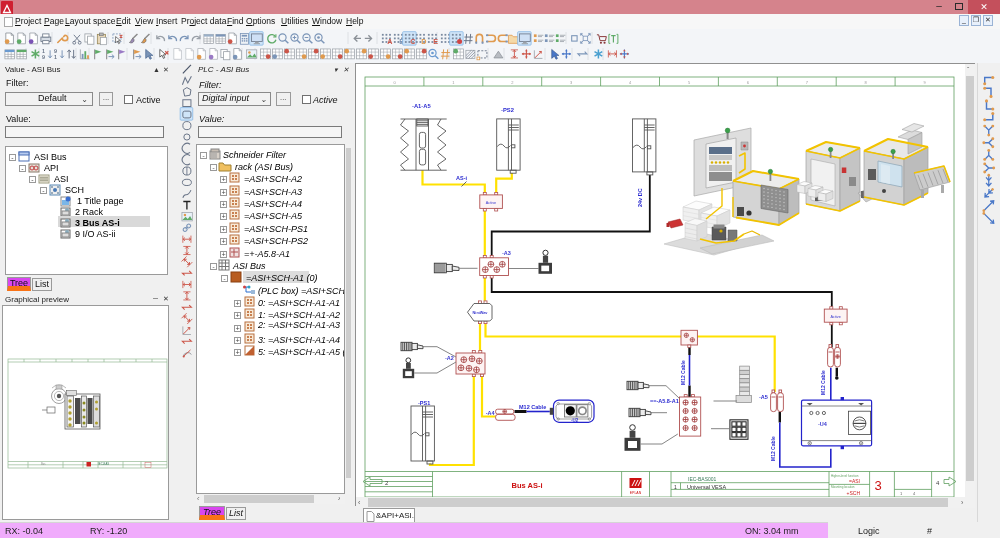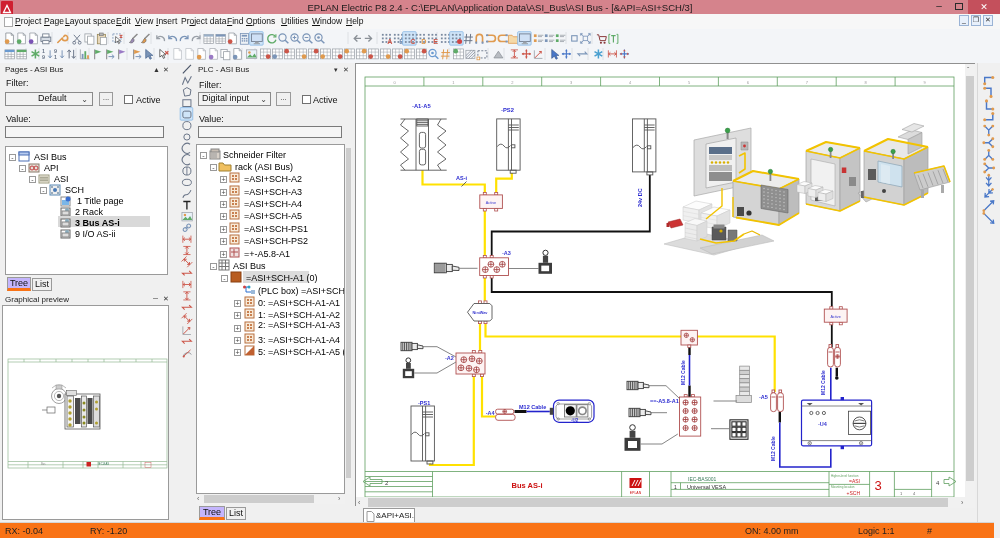--- a/index.html
+++ b/index.html
@@ -22,39 +22,38 @@
 
 .panelhead{font-size:8px;color:#222;}
 .combo{background:#f2f2f2;border:1px solid #8a8a8a;font-size:9px;color:#111;line-height:11px;padding-left:3px;}
 .btndots{background:#f0f0f0;border:1px solid #9a9a9a;font-size:8px;text-align:center;color:#333;}
 .checkbox{background:#fff;border:1px solid #707070;}
 .inputbox{background:#f5f5f5;border:1px solid #7a7a7a;}
 .treebox{background:#fff;border:1px solid #9a9a9a;}
 .lbl{font-size:9px;color:#111;}
 .trow{position:absolute;white-space:nowrap;font-size:9px;color:#000;}
 .tab{position:absolute;font-size:9px;color:#111;text-align:center;border:1px solid #9a9a9a;background:#f0f0f0;}
-.tabactive{background:#c4b5fd;border-bottom:3px solid #f97316;}
+.tabactive{background:#d946ef;border-bottom:5px solid #f97316;}
 .exp{position:absolute;width:7px;height:7px;background:#fff;border:1px solid #999;font-size:7px;line-height:5px;text-align:center;color:#444;}
 
 .sbtrack{background:#f1f1f1;}
 .sbthumb{background:#cdcdcd;}
 .sbarrow{color:#606060;font-size:7px;text-align:center;}
-#statusbar{left:0;top:522px;width:994px;height:16px;background:#f97316;border-top:1px solid #d5d5d5;font-size:9px;color:#222;}
+#statusbar{left:0;top:522px;width:828px;height:16px;background:#f0abfc;border-top:1px solid #d5d5d5;font-size:9px;color:#222;}
 #statusbar span{position:absolute;top:3px;}
 </style>
 </head>
 <body>
 <div id="app">
 
   <div class="abs" id="titlebar"></div>
   <div class="abs" id="titlelogo"><svg width="12" height="12">
         <rect width="12" height="12" fill="#cf2030"></rect>
         <path d="M2.5 9.5 L6 2.5 L9.5 9.5 Z" fill="none" stroke="#fff" stroke-width="1.3"></path>
       </svg></div>
-  <div class="abs" id="titletext">EPLAN Electric P8 2.4 - C:\EPLAN\Application Data\ASI_Bus\ASI Bus - [&amp;API=ASI+SCH/3]</div>
   <div class="abs" id="btnmin">–</div>
   <div class="abs" id="btnmax">
       <div style="position:absolute;left:5px;top:3px;width:8px;height:7px;border:1px solid #2a2a2a;background:transparent"></div>
     </div>
   <div class="abs" id="btnclose">✕</div>
 
   <div class="abs" id="menubar">
     <div style="position:absolute;left:4px;top:3px;width:9px;height:10px;background:#fff;border:1px solid #aaa;"></div>
     <span style="left:15px"><u>P</u>roject</span>
     <span style="left:44px"><u>P</u>age</span>
@@ -608,21 +607,21 @@
             <path d="M1.5 6 L10.5 6 M3.8 4.2 L1.8 6 L3.8 7.8 M8.2 4.2 L10.2 6 L8.2 7.8" fill="none" stroke="#cc5548" stroke-width="1"></path>
           </g>
         </g>
         <g transform="translate(619,19.5) scale(0.9)">
           <path d="M6 1 L6 11 M1 6 L11 6" stroke="#4a78c8" stroke-width="1.2"></path>
           <path d="M6 1 L4.5 3 L7.5 3 Z M6 11 L4.5 9 L7.5 9 Z M1 6 L3 4.5 L3 7.5 Z M11 6 L9 4.5 L9 7.5 Z" fill="#cc5548"></path>
         </g>
       </svg></div>
 
   <div class="abs" style="left:0;top:63px;width:171px;height:229px;background:#f0f0f0;">
-    <div class="panelhead" style="position:absolute;left:5px;top:2px;">Pages - ASI Bus</div>
+    <div class="panelhead" style="position:absolute;left:5px;top:2px;">Value - ASI Bus</div>
     <div style="position:absolute;left:153px;top:3px;font-size:7px;color:#333;">▲</div>
     <div style="position:absolute;left:163px;top:3px;font-size:7px;color:#333;">✕</div>
     <div class="lbl" style="position:absolute;left:6px;top:15px;">Filter:</div>
     <div class="combo" style="position:absolute;left:5px;top:29px;width:88px;height:14px;padding-left:32px;">Default<span style="position:absolute;right:4px;top:1px;color:#444;font-size:8px;">⌄</span></div>
     <div class="btndots" style="position:absolute;left:99px;top:29px;width:14px;height:14px;">...</div>
     <div class="checkbox" style="position:absolute;left:124px;top:32px;width:9px;height:9px;"></div>
     <div class="lbl" style="position:absolute;left:136px;top:32px;">Active</div>
     <div class="lbl" style="position:absolute;left:6px;top:51px;">Value:</div>
     <div class="inputbox" style="position:absolute;left:5px;top:63px;width:159px;height:12px;"></div>
     <div class="treebox" style="position:absolute;left:5px;top:83px;width:163px;height:129px;" id="pagestree">
@@ -856,21 +855,21 @@
           <path d="M1 6 L11 6 M8 6 L11 6 L8.5 3.5 M4 6 L1 6 L3.5 8.5" fill="none" stroke="#cc5548" stroke-width="1.2"></path>
         </g>
         <g transform="translate(3.5,284.2) scale(0.9)">
           <path d="M2 10.5 A5 5 0 0 1 11 8" fill="none" stroke="#8a8f96" stroke-width="1"></path>
           <path d="M2 10.5 L10 3" stroke="#cc5548" stroke-width="1"></path>
           <circle cx="2.5" cy="10.3" r="1.2" fill="#cc5548"></circle>
         </g>
       </svg>
   </div>
 
-  <div class="abs" style="left:196px;top:63px;width:157px;height:459px;background:#f0f0f0;">
+  <div class="abs" style="left:196px;top:63px;width:157px;height:459px;background:#f0f0f0;font-style:italic;">
     <div class="panelhead" style="position:absolute;left:2px;top:2px;">PLC - ASI Bus</div>
     <div style="position:absolute;left:138px;top:3px;font-size:7px;color:#333;">▾</div>
     <div style="position:absolute;left:147px;top:3px;font-size:7px;color:#333;">✕</div>
     <div class="lbl" style="position:absolute;left:3px;top:17px;">Filter:</div>
     <div class="combo" style="position:absolute;left:2px;top:29px;width:73px;height:14px;">Digital input<span style="position:absolute;right:3px;top:1px;color:#444;font-size:8px;">⌄</span></div>
     <div class="btndots" style="position:absolute;left:80px;top:29px;width:15px;height:14px;">...</div>
     <div class="checkbox" style="position:absolute;left:106px;top:32px;width:9px;height:9px;"></div>
     <div class="lbl" style="position:absolute;left:117px;top:32px;">Active</div>
     <div class="lbl" style="position:absolute;left:3px;top:51px;">Value:</div>
     <div class="inputbox" style="position:absolute;left:2px;top:63px;width:144px;height:12px;"></div>
@@ -1692,18 +1691,18 @@
             <path d="M2 13 L13 2 M9 2.5 L13 2 L12.5 6" fill="none" stroke="#4a78c8" stroke-width="1.4"></path>
             <circle cx="2" cy="13" r="1.5" fill="#e09a4e"></circle>
           </g>
         </g>
       </svg>
   </div>
 
   <div class="abs" id="statusbar">
     <span style="left:5px">RX: -0.04</span>
     <span style="left:90px">RY: -1.20</span>
-    <span style="left:745px">ON: 4.00 mm</span>
+    <span style="left:745px">ON: 3.04 mm</span>
     <span style="left:858px">Logic 1:1</span>
     <span style="left:927px">#</span>
 
   </div>
 </div>
 
 </body></html>

